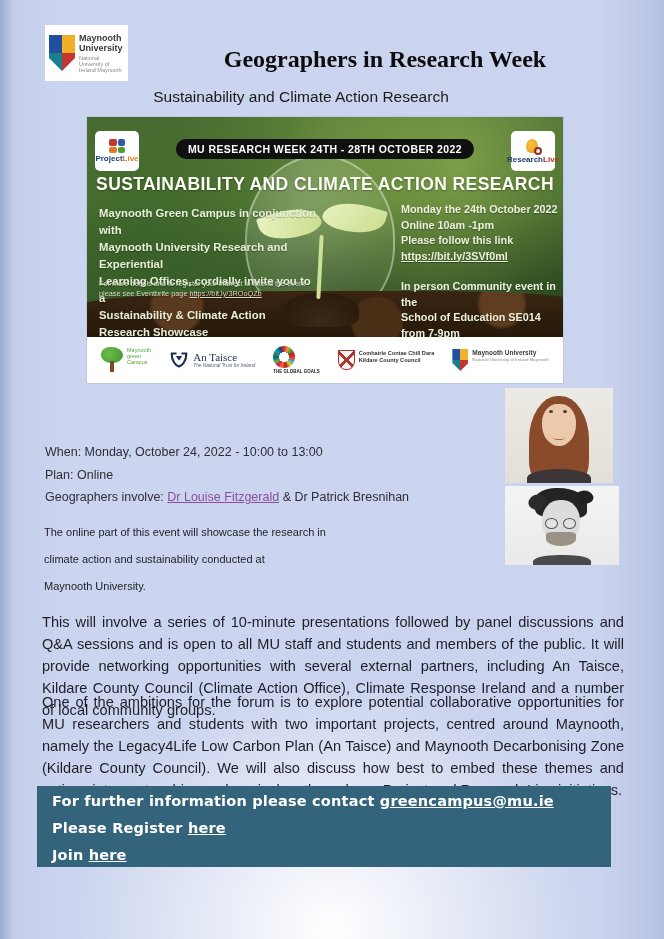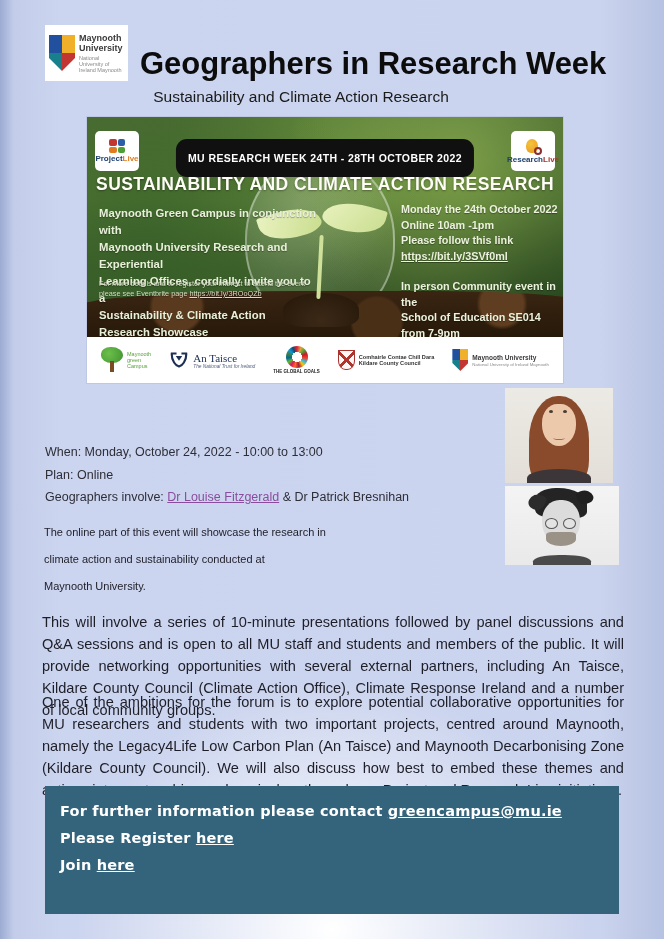--- a/index.html
+++ b/index.html
@@ -14,22 +14,22 @@
   }
   
   .logo-box { position:absolute; left:45px; top:25px; width:83px; height:56px; background:#fff; display:flex; align-items:center; padding:4px; }
   .mu-shield { width:26px; height:36px; clip-path:polygon(0 0,100% 0,100% 64%,50% 100%,0 64%); display:flex; flex-direction:column; flex-shrink:0; }
   .mu-shield .half { flex:1; }
   .mu-shield .half.t { background:linear-gradient(90deg,#20509e 50%,#f0b02a 50%); }
   .mu-shield .half.b { background:linear-gradient(90deg,#17808c 50%,#c23531 50%); }
   .logo-text { margin-left:4px; line-height:1; }
   .logo-text .l1 { font-size:9px; font-weight:bold; color:#3a3a3a; line-height:10px; }
   .logo-text .l2 { font-size:5.5px; color:#8a8a8a; margin-top:2px; line-height:6px; }
-  .page-title { position:absolute; left:140px; top:46px; width:490px; 
-    font-family:Liberation Sans, sans-serif; font-weight:bold; font-size:31px; color:#0c0c0c; }
+  .page-title { position:absolute; left:140px; top:46px; width:490px; text-align:center;
+    font-family:Liberation Serif, serif; font-weight:bold; font-size:24px; color:#0c0c0c; }
   .page-subtitle { position:absolute; left:120px; top:88px; width:362px; text-align:center; font-size:15.5px; color:#1a1a1a; }
 
   
   .banner { position:absolute; left:87px; top:117px; width:476px; height:266px; box-shadow:0 0 0 1px rgba(180,190,220,0.6); }
   .banner-photo { position:relative; width:476px; height:220px; overflow:hidden;
     background:
       radial-gradient(circle at 78% 22%, rgba(170,205,95,0.55), transparent 42%),
       radial-gradient(circle at 12% 62%, rgba(55,95,40,0.85), transparent 52%),
       radial-gradient(circle at 45% 8%, rgba(105,145,60,0.6), transparent 40%),
       radial-gradient(circle at 92% 75%, rgba(35,65,28,0.9), transparent 46%),
@@ -55,31 +55,31 @@
   .mini-logo.pl { left:8px; }
   .mini-logo.rl { right:8px; }
   .pl-grid { width:16px; height:14px; display:grid; grid-template-columns:1fr 1fr; grid-template-rows:1fr 1fr; gap:1px; }
   .pl-grid i { border-radius:2px; }
   .mini-name { font-size:8px; font-weight:bold; line-height:8px; }
   .mini-name .navy { color:#1c3f6e; } .mini-name .orange { color:#e07b20; } .mini-name .red { color:#b03028; }
   .rl-bulb { position:relative; width:15px; height:15px; }
   .rl-bulb .g { position:absolute; left:0; top:0; width:12px; height:14px; background:radial-gradient(circle at 40% 35%, #f6c33c, #e8991e); border-radius:50% 50% 42% 42%; }
   .rl-bulb .m { position:absolute; right:-1px; bottom:-1px; width:8px; height:8px; border:2px solid #8c2f2f; border-radius:50%; }
   .week-pill { position:absolute; left:50%; top:22px; transform:translateX(-50%); background:#101010; color:#fff;
-    font-size:10.5px; font-weight:bold; letter-spacing:0.4px; padding:13px 12px; border-radius:11px; white-space:nowrap; }
+    font-size:10.5px; font-weight:bold; letter-spacing:0.4px; padding:4px 12px; border-radius:11px; white-space:nowrap; }
   .banner-heading { position:absolute; left:0; top:57px; width:100%; text-align:center; color:#fdfdf6;
     font-size:17.5px; font-weight:bold; letter-spacing:0.4px; text-shadow:0 1px 2px rgba(0,0,0,0.35); }
   .invite { position:absolute; left:12px; top:88px; width:220px; color:#e9f0da; font-size:11.3px; line-height:17px; text-shadow:0 1px 1px rgba(0,0,0,0.3);font-weight:bold; }
   .small-print { position:absolute; left:12px; top:162px; width:220px; color:#d5ddc4; font-size:7.3px; line-height:10px; text-shadow:0 1px 1px rgba(0,0,0,0.3); }
   .small-print a { color:#d5ddc4; }
   .banner-right { position:absolute; left:314px; top:85px; width:158px; color:#ecf2dd; font-size:10.8px; font-weight:bold; line-height:15.5px; text-shadow:0 1px 1px rgba(0,0,0,0.35); }
   .banner-right a { color:#ecf2dd; }
   .banner-right .gap { height:15px; }
   .partner-strip { position:absolute; left:0; top:220px; width:476px; height:46px; background:#fff; display:flex; align-items:center; justify-content:space-between; padding:0 14px; }
-  .partner { display:flex; align-items:center; gap:4px; }
+  .partner { display:flex; align-items:flex-start; gap:4px; }
   .gc-tree { position:relative; width:22px; height:26px; }
   .gc-tree .crown { position:absolute; left:0; top:0; width:22px; height:16px; background:radial-gradient(circle at 35% 40%, #6cbf4a, #3f9331); border-radius:45% 55% 50% 50%; }
   .gc-tree .trunk { position:absolute; left:9px; top:14px; width:4px; height:11px; background:#7a4a22; }
   .gc-text { font-size:5.5px; color:#57a33c; line-height:6px; }
   .at-glyph { width:20px; height:18px; }
   .at-text .n { font-family:"Liberation Serif", serif; font-size:11px; color:#1c2f55; }
   .at-text .t { font-size:4.8px; font-style:italic; color:#55617e; }
   .gg-ring { width:22px; height:22px; border-radius:50%;
     background:
       radial-gradient(circle, #fff 0 32%, transparent 33%),
@@ -114,22 +114,22 @@
   .p2-glass { position:absolute; top:32px; width:13px; height:11px; border:1.5px solid #555; border-radius:50%; background:rgba(255,255,255,0.2); }
   .p2-beard { position:absolute; left:41px; top:46px; width:30px; height:14px; background:#9a9187; border-radius:20% 20% 50% 50%; }
   .p2-body { position:absolute; left:28px; bottom:-4px; width:58px; height:14px; background:#4a4a4a; border-radius:45% 45% 0 0; }
 
   
   .para-a { position:absolute; left:44px; top:519px; width:420px; font-size:11px; color:#22222c; line-height:27px; }
   .para { position:absolute; left:42px; width:582px; font-size:14.6px; color:#1e1e28; line-height:22px; text-align:justify; }
   .para-b { top:611px; } .para-c { top:691px; }
 
   
-  .footer-box { position:absolute; left:45px; top:786px; width:574px; height:128px; background:#34647c;
-    color:#fff; font-family:"DejaVu Sans", sans-serif; font-weight:bold; font-size:14.5px; padding:12px 0 0 15px; line-height:27px; letter-spacing:0.2px; }
+  .footer-box { position:absolute; left:37px; top:786px; width:574px; height:81px; background:#34647c;
+    color:#fff; font-family:"DejaVu Sans", sans-serif; font-weight:bold; font-size:14.5px; padding:2px 0 0 15px; line-height:27px; letter-spacing:0.2px; }
   .footer-box a { color:#fff; }
 </style>
 </head>
 <body>
 
 <div class="page">
 
   <div class="logo-box">
     <div class="mu-shield">
       <div class="half t"></div>

